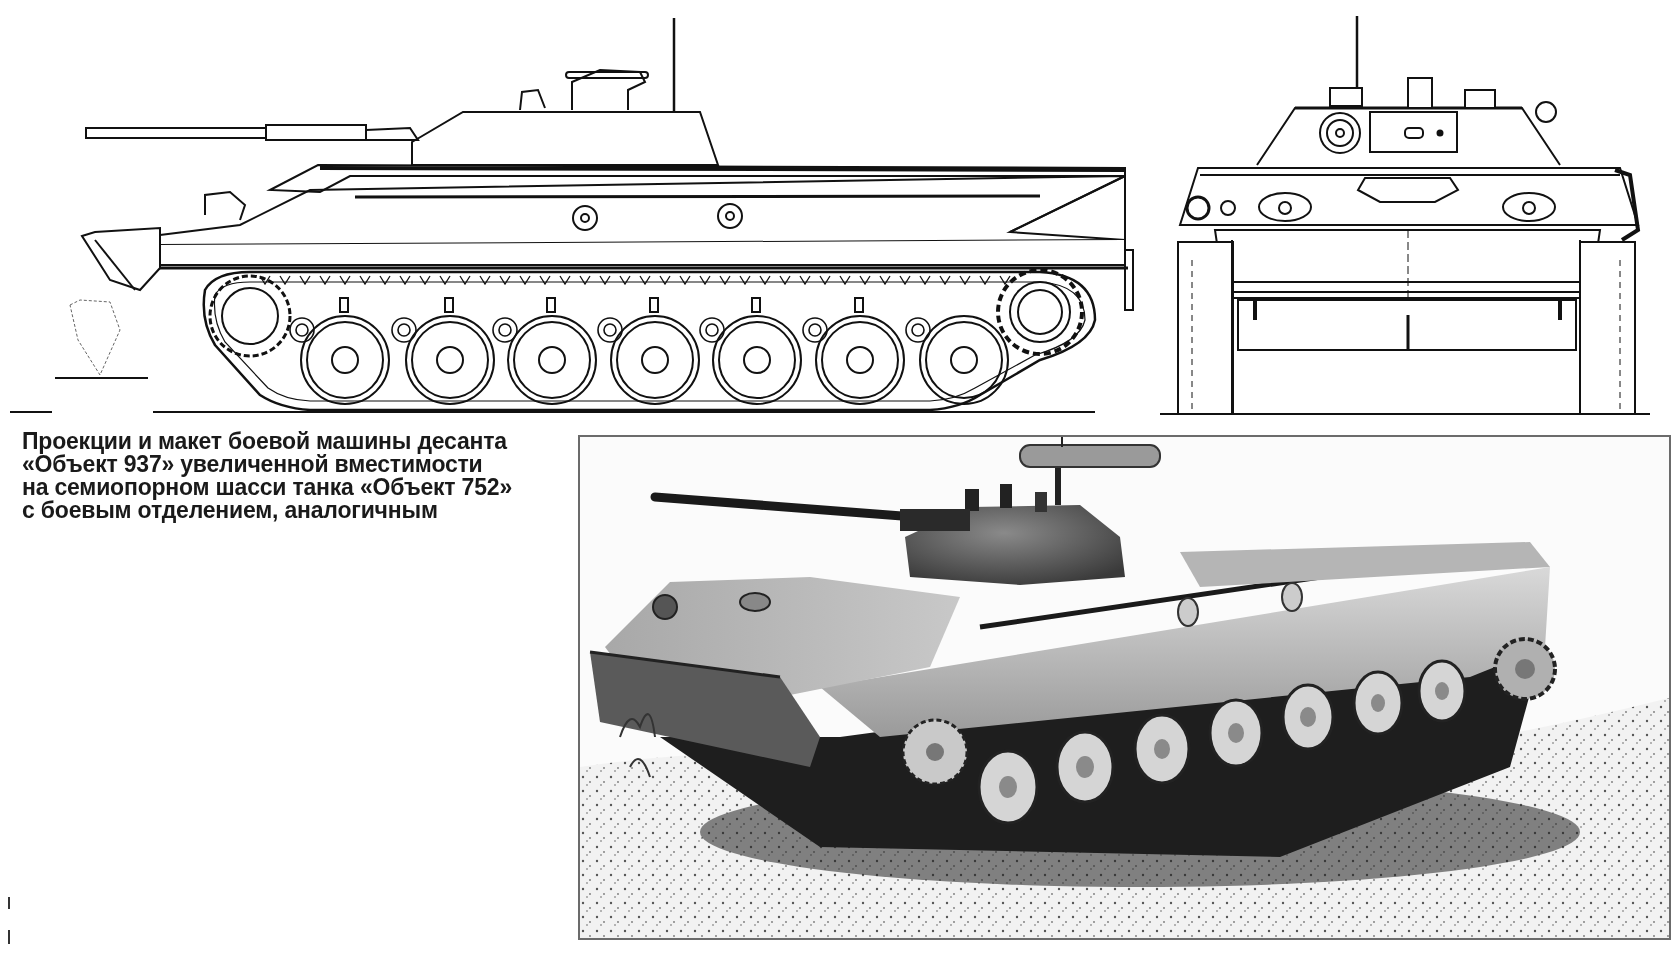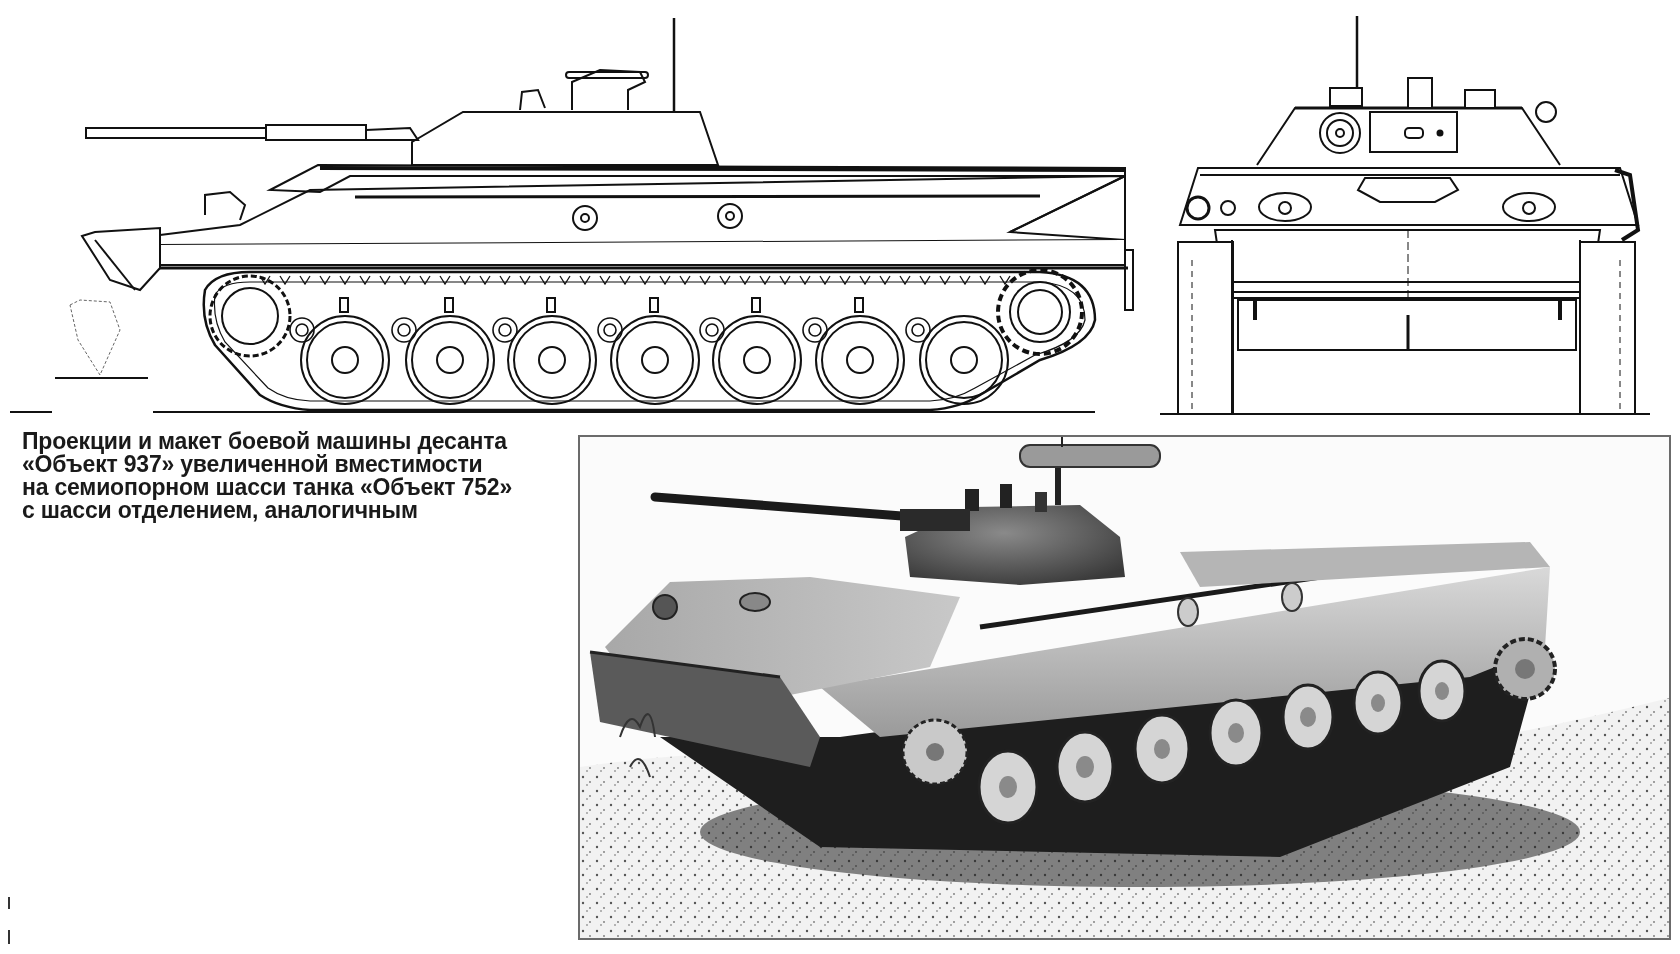--- a/index.html
+++ b/index.html
@@ -183,21 +183,21 @@
     <line x1="460" y1="260" x2="460" y2="414" stroke-dasharray="6 5" stroke-width="1"></line>
     <line x1="72" y1="240" x2="72" y2="414"></line>
     <line x1="420" y1="240" x2="420" y2="414"></line>
   </g>
 </svg>
 
 <div class="abs caption">
   <div>Проекции и макет боевой машины десанта</div>
   <div>«Объект 937» увеличенной вместимости</div>
   <div>на семиопорном шасси танка «Объект 752»</div>
-  <div>с шасси отделением, аналогичным</div>
+  <div>с боевым отделением, аналогичным</div>
 </div>
 
 <div class="abs tick" style="left:8px;top:897px;width:2px;height:12px;"></div>
 <div class="abs tick" style="left:8px;top:930px;width:2px;height:14px;"></div>
 
 <div class="abs photo-frame">
   <svg width="1093" height="505" viewBox="0 0 1093 505">
     <defs>
       <radialGradient id="turretG" cx="0.45" cy="0.35" r="0.7">
         <stop offset="0" stop-color="#8a8a8a"></stop>

